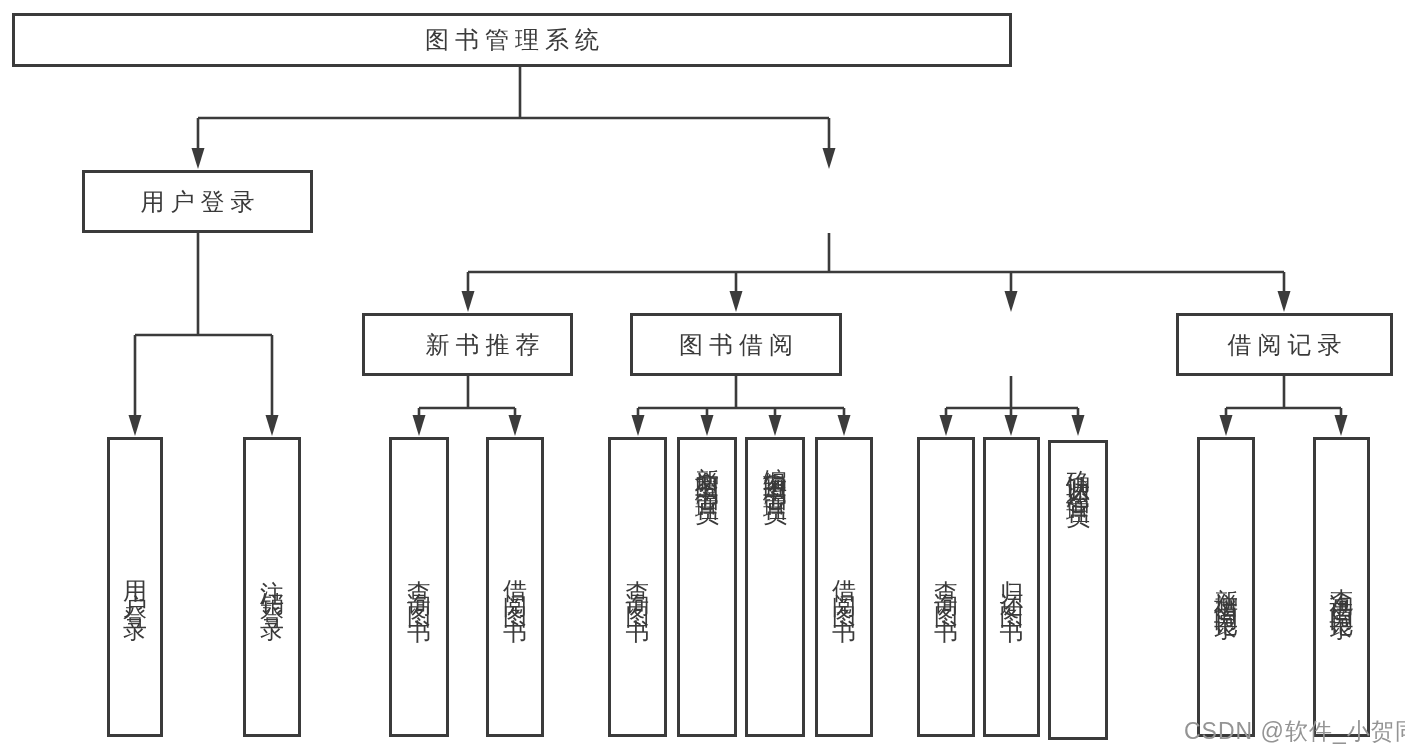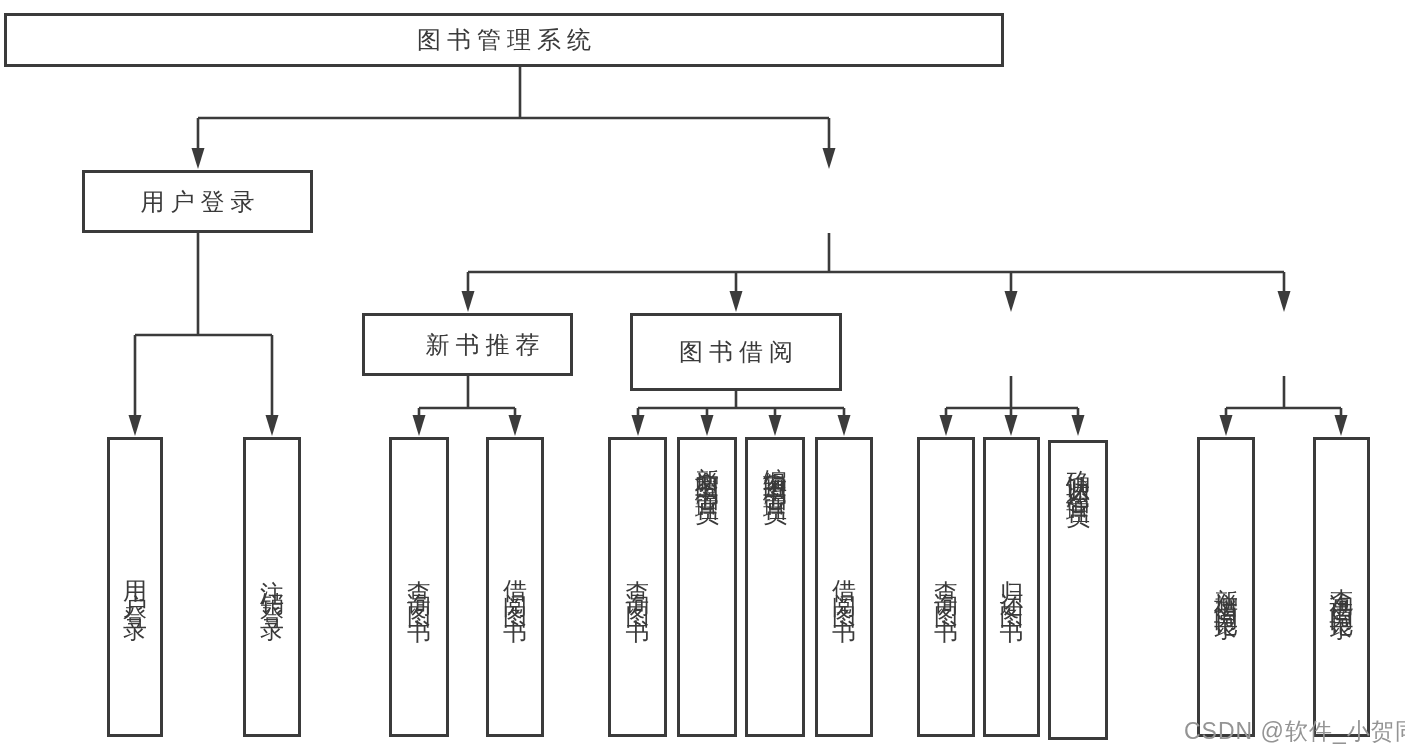--- a/index.html
+++ b/index.html
@@ -81,26 +81,27 @@
       <polygon points="768.5,415 781.5,415 775,436"></polygon>
       <polygon points="837.5,415 850.5,415 844,436"></polygon>
       <polygon points="939.5,415 952.5,415 946,436"></polygon>
       <polygon points="1004.5,415 1017.5,415 1011,436"></polygon>
       <polygon points="1071.5,415 1084.5,415 1078,436"></polygon>
       <polygon points="1219.5,415 1232.5,415 1226,436"></polygon>
       <polygon points="1334.5,415 1347.5,415 1341,436"></polygon>
     </g>
   </svg>
 
-  <div class="box hnode" style="left:4px; top:13px; width:1000px; height:54px;">图书管理系统</div>
+  <div class="box hnode" style="left:12px; top:13px; width:1000px; height:54px;">图书管理系统</div>
 
   <div class="box hnode" style="left:82px; top:170px; width:231px; height:63px;">用户登录</div>
 
   <div class="box hnode" style="left:362px; top:313px; width:211px; height:63px;padding-left:30px;">新书推荐</div>
-  <div class="box hnode" style="left:630px; top:313px; width:212px; height:78px;">图书借阅</div>
+  <div class="box hnode" style="left:630px; top:313px; width:212px; height:63px;">图书借阅</div>
+  <div class="box hnode" style="left:1176px; top:313px; width:217px; height:63px;">借阅记录</div>
 
   <div class="box vnode" style="left:107px; top:437px; width:56px; height:300px;">
     <span>用户登录</span>
   </div>
   <div class="box vnode" style="left:243px; top:437px; width:58px; height:300px;">
     <span>注销登录</span>
   </div>
 
   <div class="box vnode" style="left:389px; top:437px; width:60px; height:300px;">
     <span>查询图书</span>

